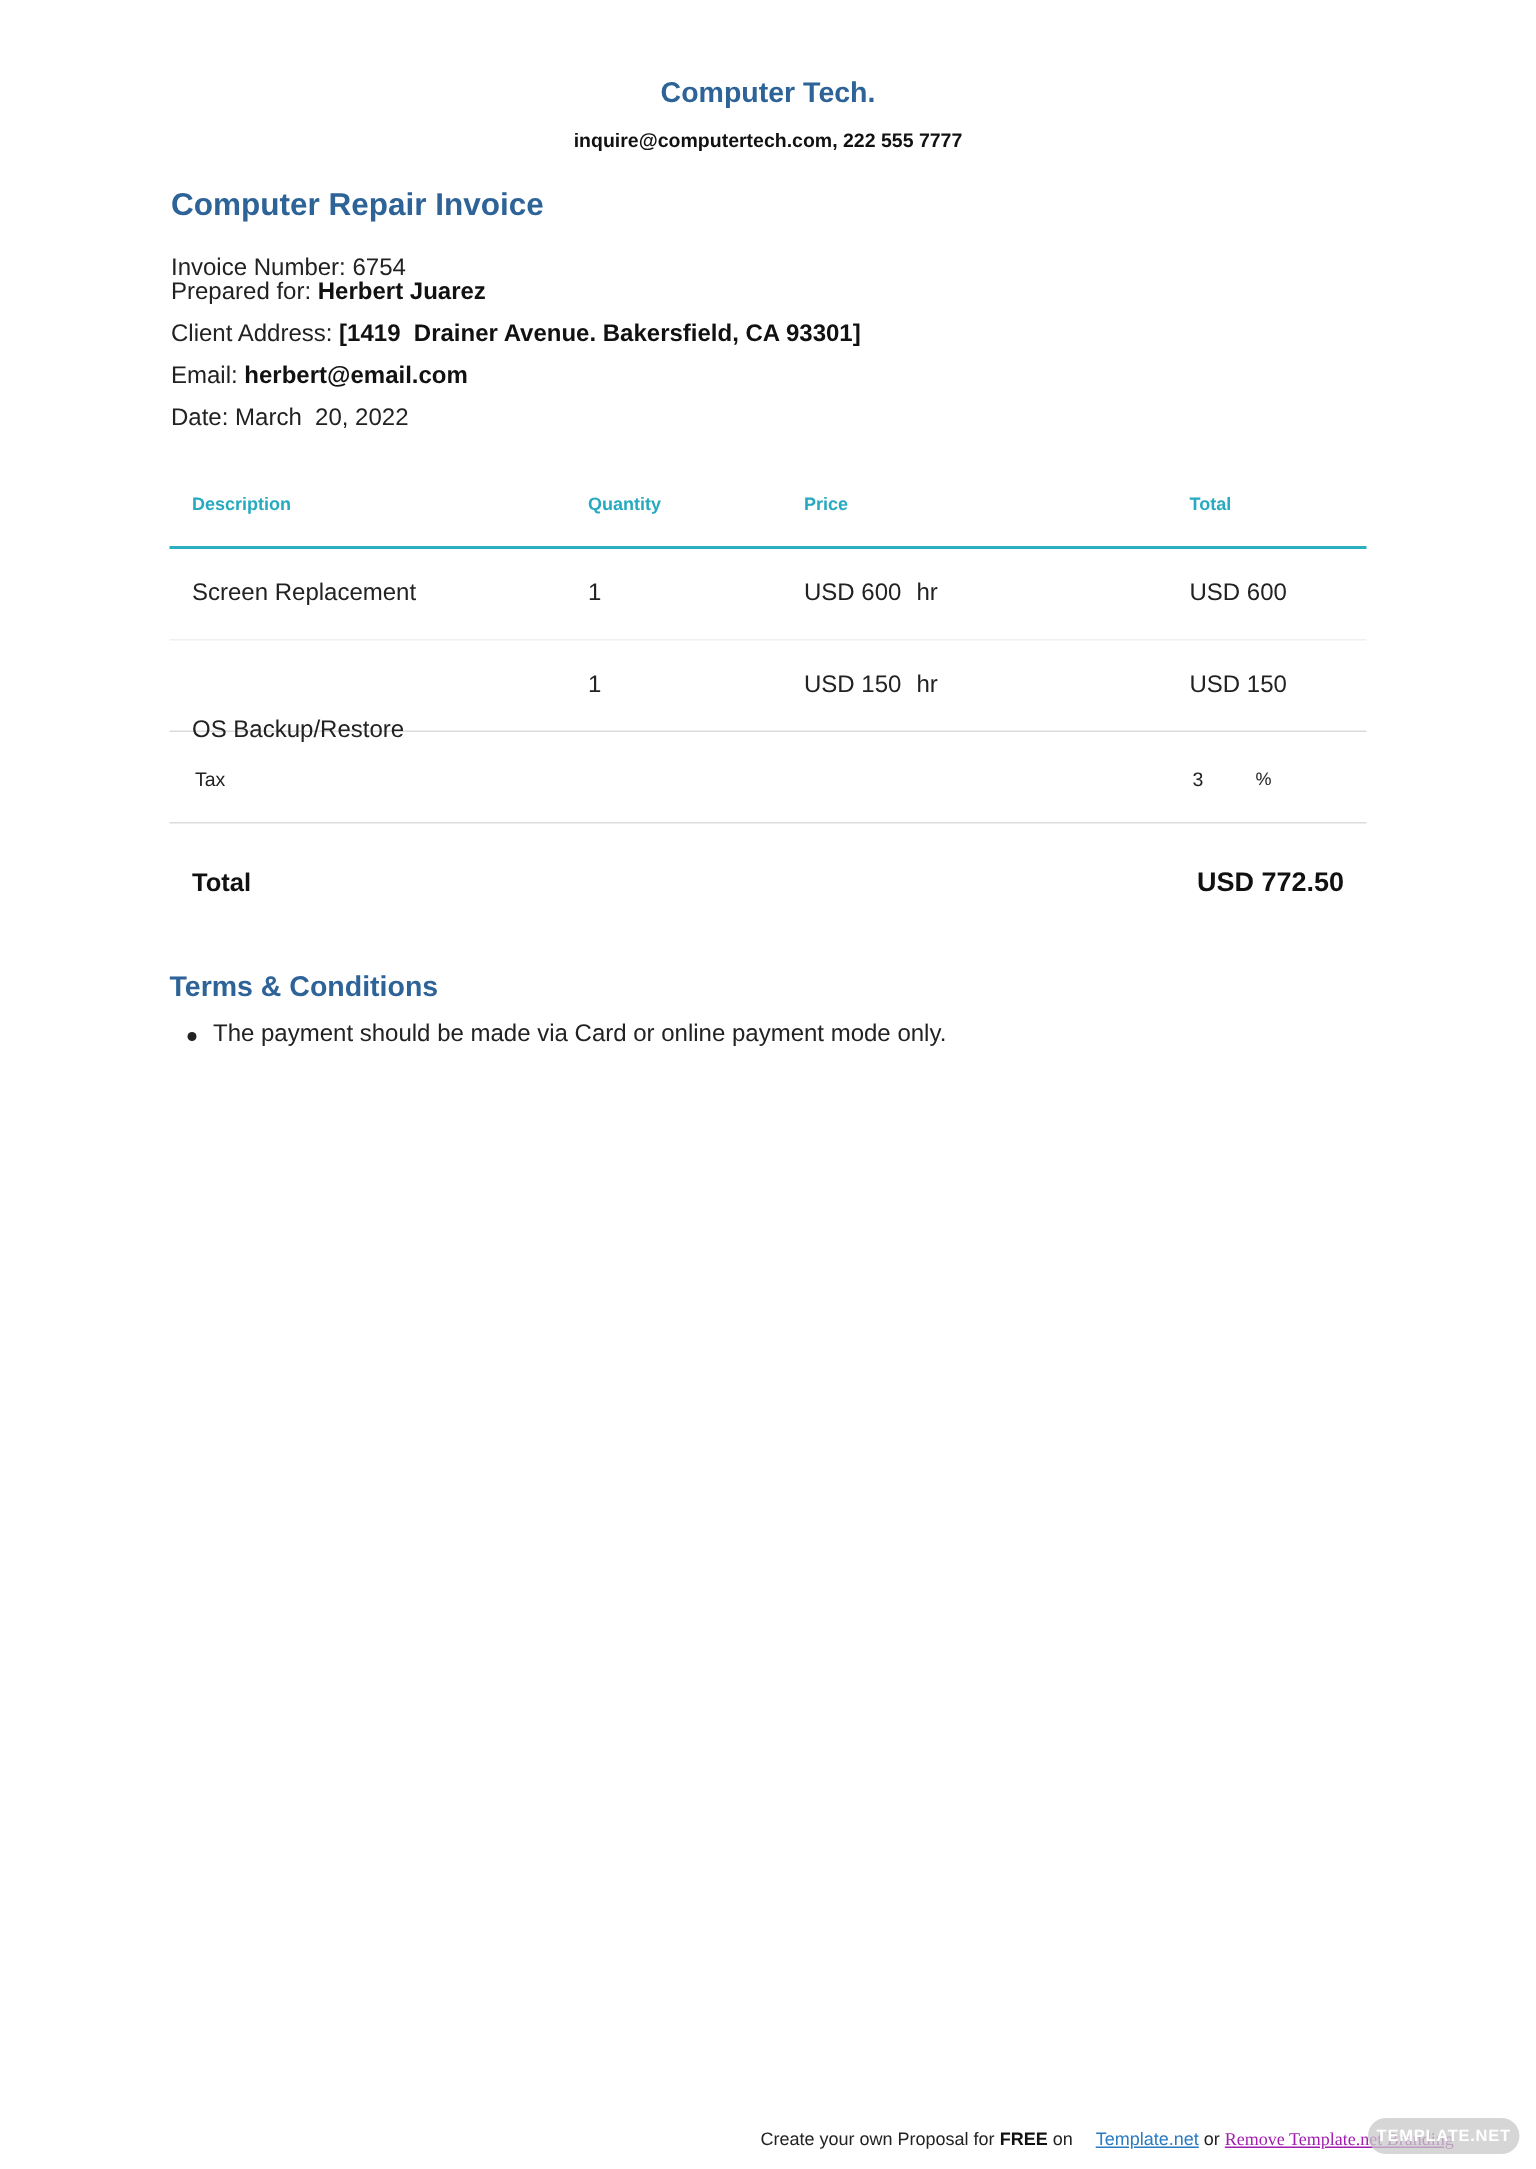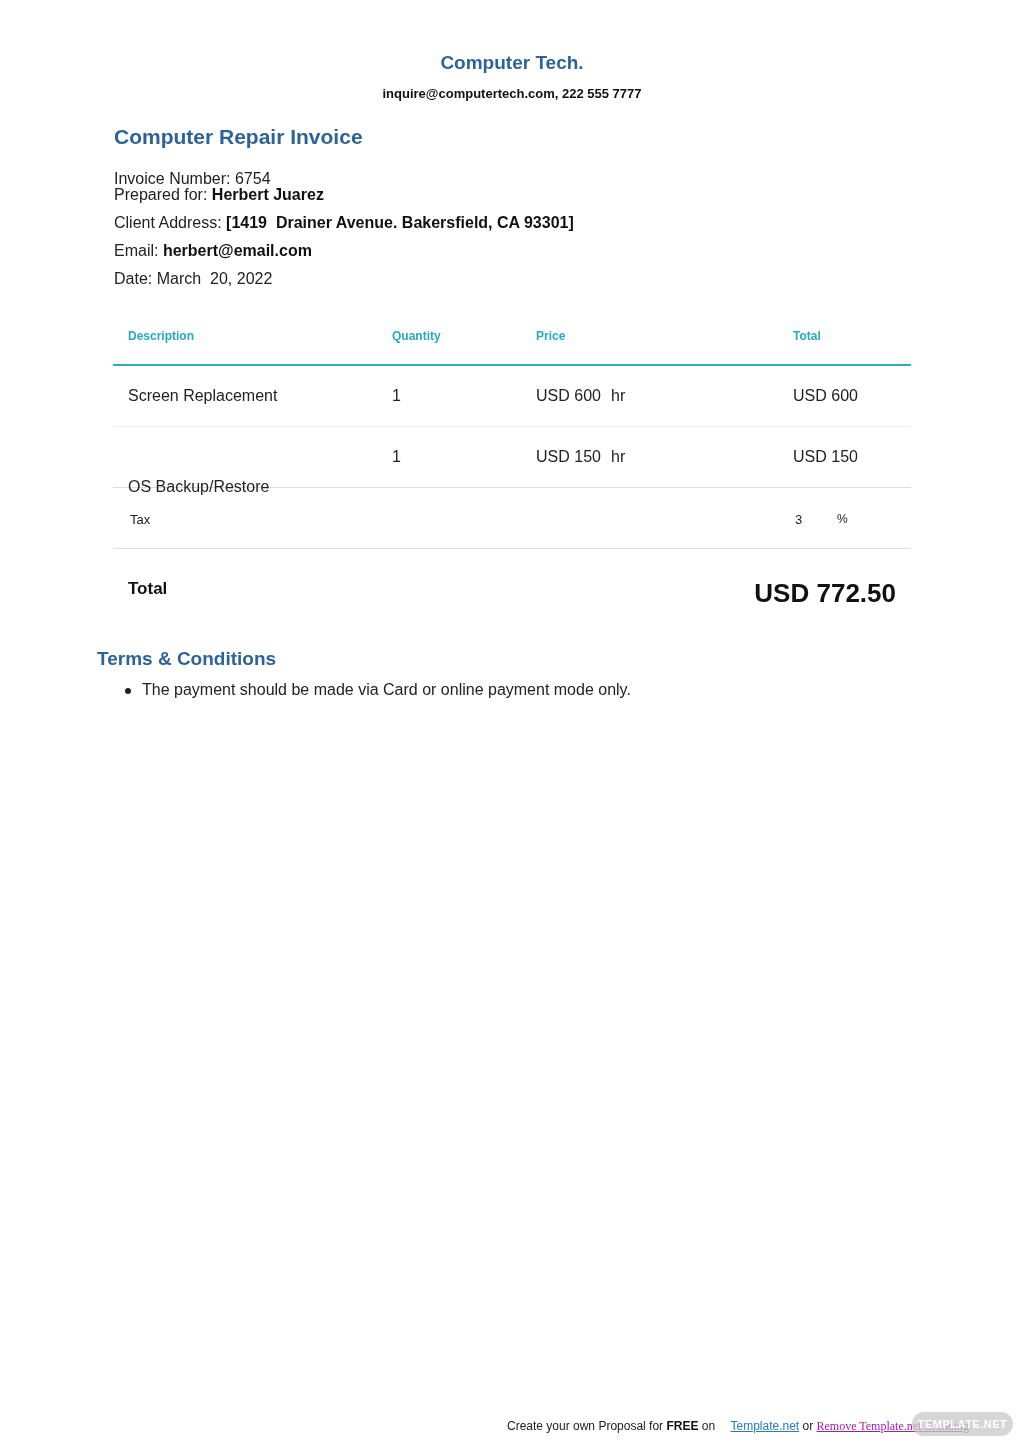--- a/index.html
+++ b/index.html
@@ -15,23 +15,23 @@
 
   .table { position: absolute; left: 113px; width: 798px; top: 310px; }
   .thead { position: relative; height: 56px; border-bottom: 2px solid #2bb0c2; }
   .th { position: absolute; top: 19px; font-size: 12px; font-weight: bold; color: #27aabf; }
   .row { position: relative; height: 61px; border-bottom: 1px solid #f0f0f0; }
   .row.last { border-bottom: 1px solid #dcdcdc; }
   .cell { position: absolute; top: 21px; font-size: 16px; color: #222; }
   .taxrow { position: relative; height: 61px; border-bottom: 1px solid #dcdcdc; }
   .totalrow { position: relative; height: 70px; }
   .total-label { position: absolute; left: 15px; top: 30px; font-size: 17px; font-weight: bold; color: #111; }
-  .total-value { position: absolute; right: 15px; top: 29px; font-size: 26px; font-weight: bold; color: #111; }
+  .total-value { position: absolute; right: 15px; top: 29px; font-size: 18px; font-weight: bold; color: #111; }
 
-  .terms-title { position: absolute; top: 648px; left: 97px; font-size: 19px; font-weight: bold; color: #2e6398; }
+  .terms-title { position: absolute; top: 648px; left: 113px; font-size: 19px; font-weight: bold; color: #2e6398; }
   .terms { position: absolute; top: 680px; left: 142px; font-size: 16px; color: #222; list-style: none; }
   .terms li { position: relative; height: 28px; line-height: 20px; }
   .terms li::before { content: ""; position: absolute; left: -17px; top: 8px; width: 6px; height: 6px; border-radius: 50%; background: #222; }
 
   .footer { position: absolute; top: 1419px; left: 507px; font-size: 12px; color: #222; white-space: nowrap; }
   .footer b { color: #111; }
   .footer .link1 { color: #2a7ac0; text-decoration: underline; margin-left: 12px; }
   .footer .link2 { color: #a21caf; text-decoration: underline; font-family: Liberation Serif, serif; }
   .badge { position: absolute; top: 1412px; left: 912px; width: 101px; height: 24px; border-radius: 12px; background: rgba(200,200,200,0.75); color: #fff; font-size: 11px; font-weight: bold; text-align: center; line-height: 24px; letter-spacing: 0.5px; }
 </style>

